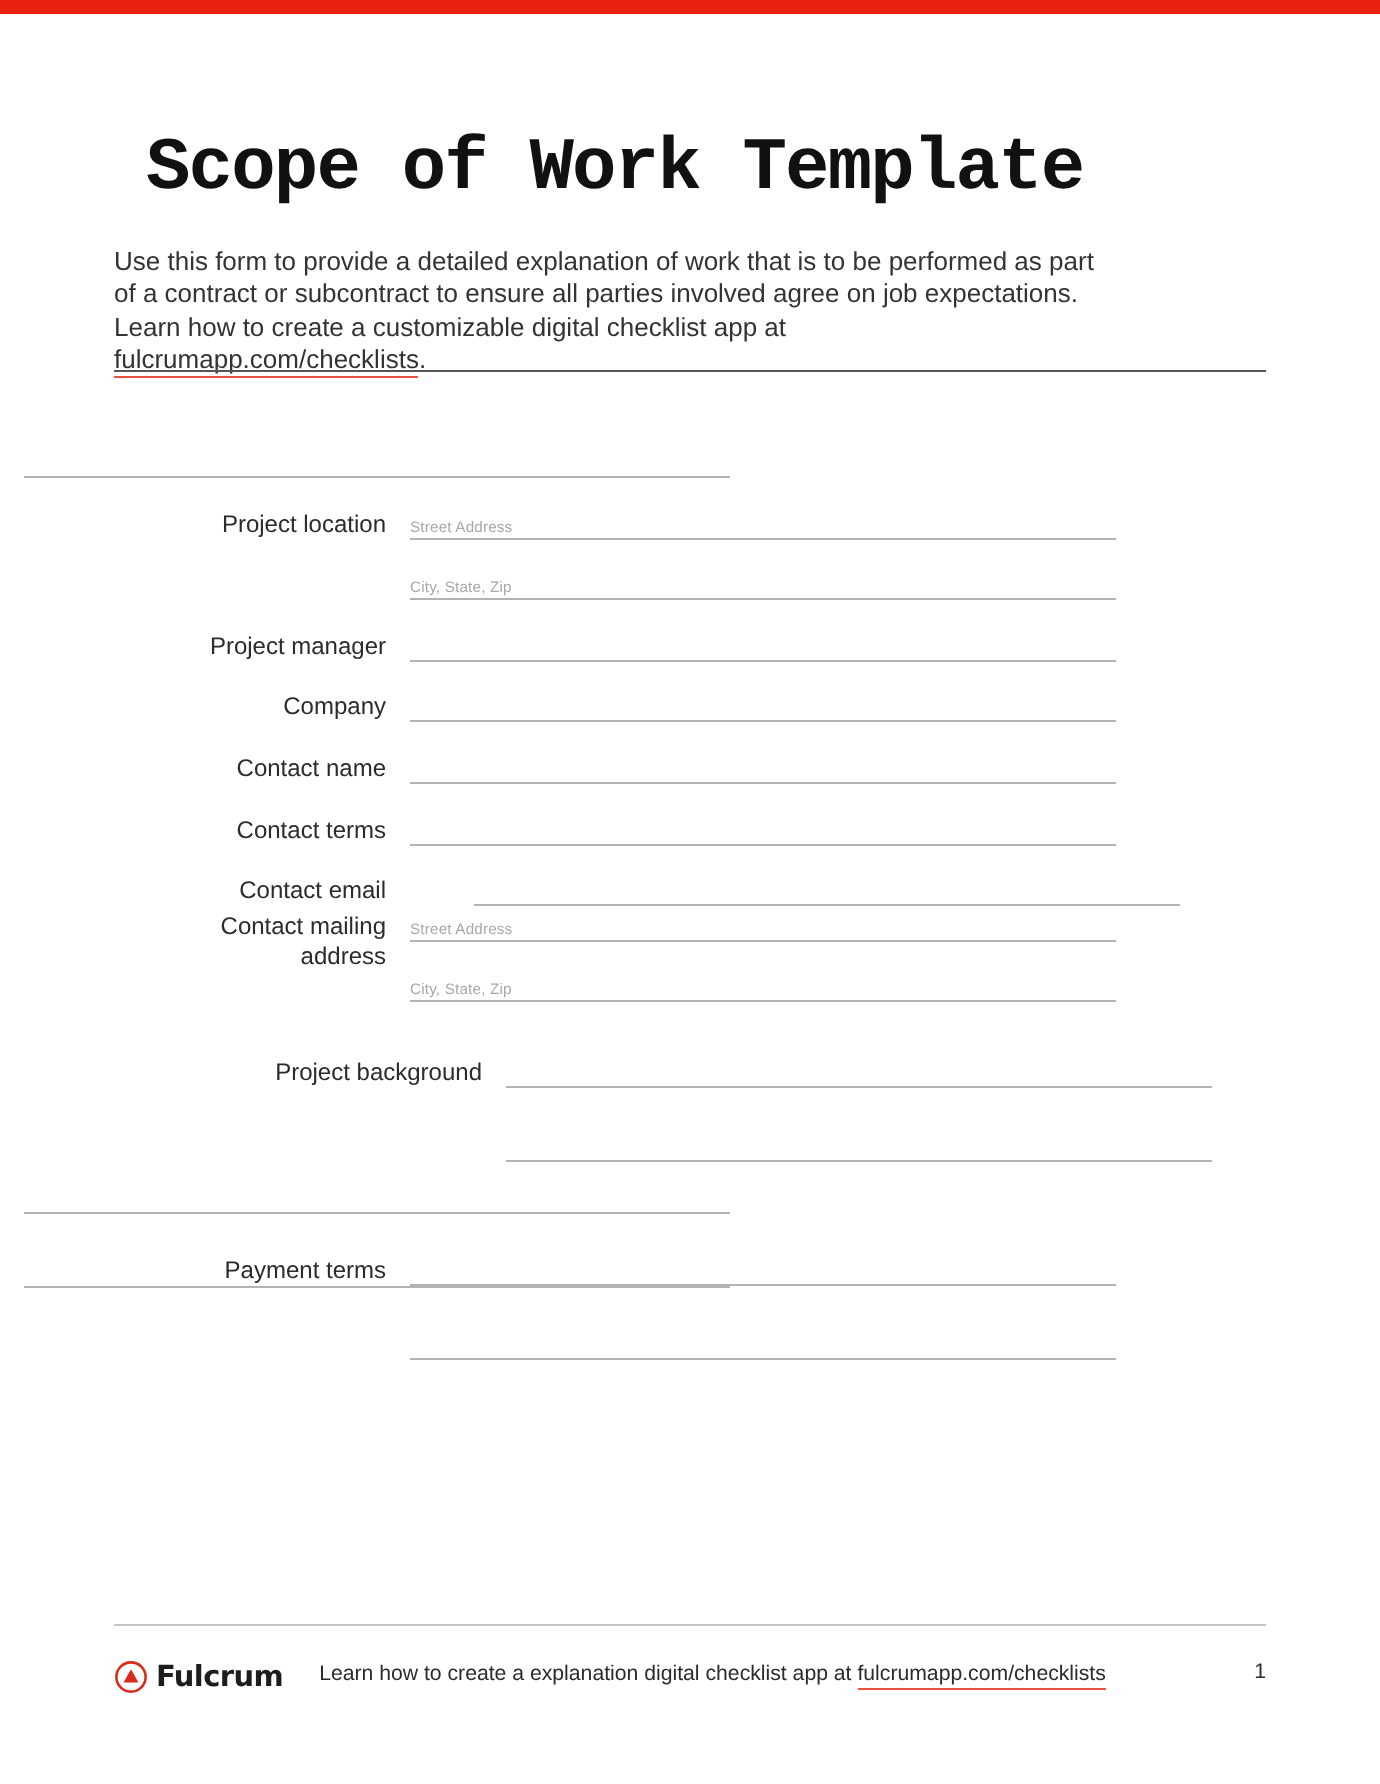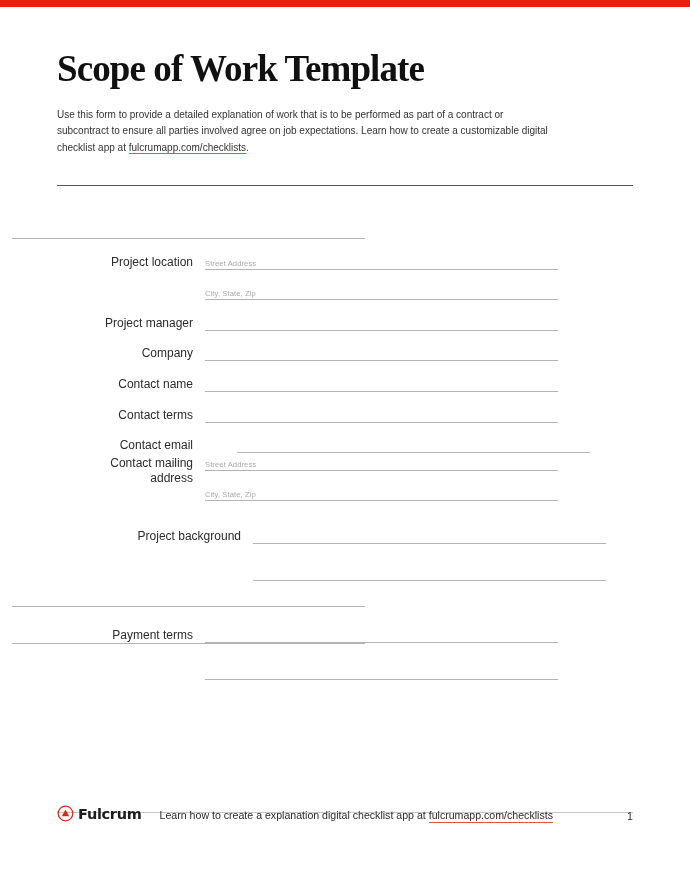--- a/index.html
+++ b/index.html
@@ -30,33 +30,33 @@
   }
 
   
   .header {
     position: absolute;
     left: 57px;
     top: 47px;
     width: 576px;
   }
   .doc-title {
-    margin: 0;
-    font-family: Liberation Serif, serif;
+    margin: 16px;
+    font-family: Liberation Mono, monospace;
     font-size: 37px;
     line-height: 44px;
     font-weight: 900;
     letter-spacing: -0.9px;
     color: #111111;
     white-space: nowrap;
   }
   .intro {
     margin: 16px 0 0 0;
     width: 495px;
-    font-size: 10px;
+    font-size: 13px;
     line-height: 16.4px;
     color: #333333;
   }
   .intro a.link {
     color: #333333;
     text-decoration: none;
     border-bottom: 1.4px solid #e8503f;
     padding-bottom: 0.5px;
   }
 
@@ -119,24 +119,24 @@
     position: absolute;
     left: 57px;
     top: 812px;
     width: 576px;
     height: 0;
     border-top: 1px solid #c6c6c6;
   }
   .footer {
     position: absolute;
     left: 57px;
-    top: 805px;
+    top: 830px;
     width: 576px;
     display: flex;
-    align-items: flex-end;
+    align-items: flex-start;
   }
   .brand {
     display: flex;
     align-items: center;
     gap: 4px;
   }
   .brand-mark {
     display: block;
     width: 17px;
     height: 17px;

